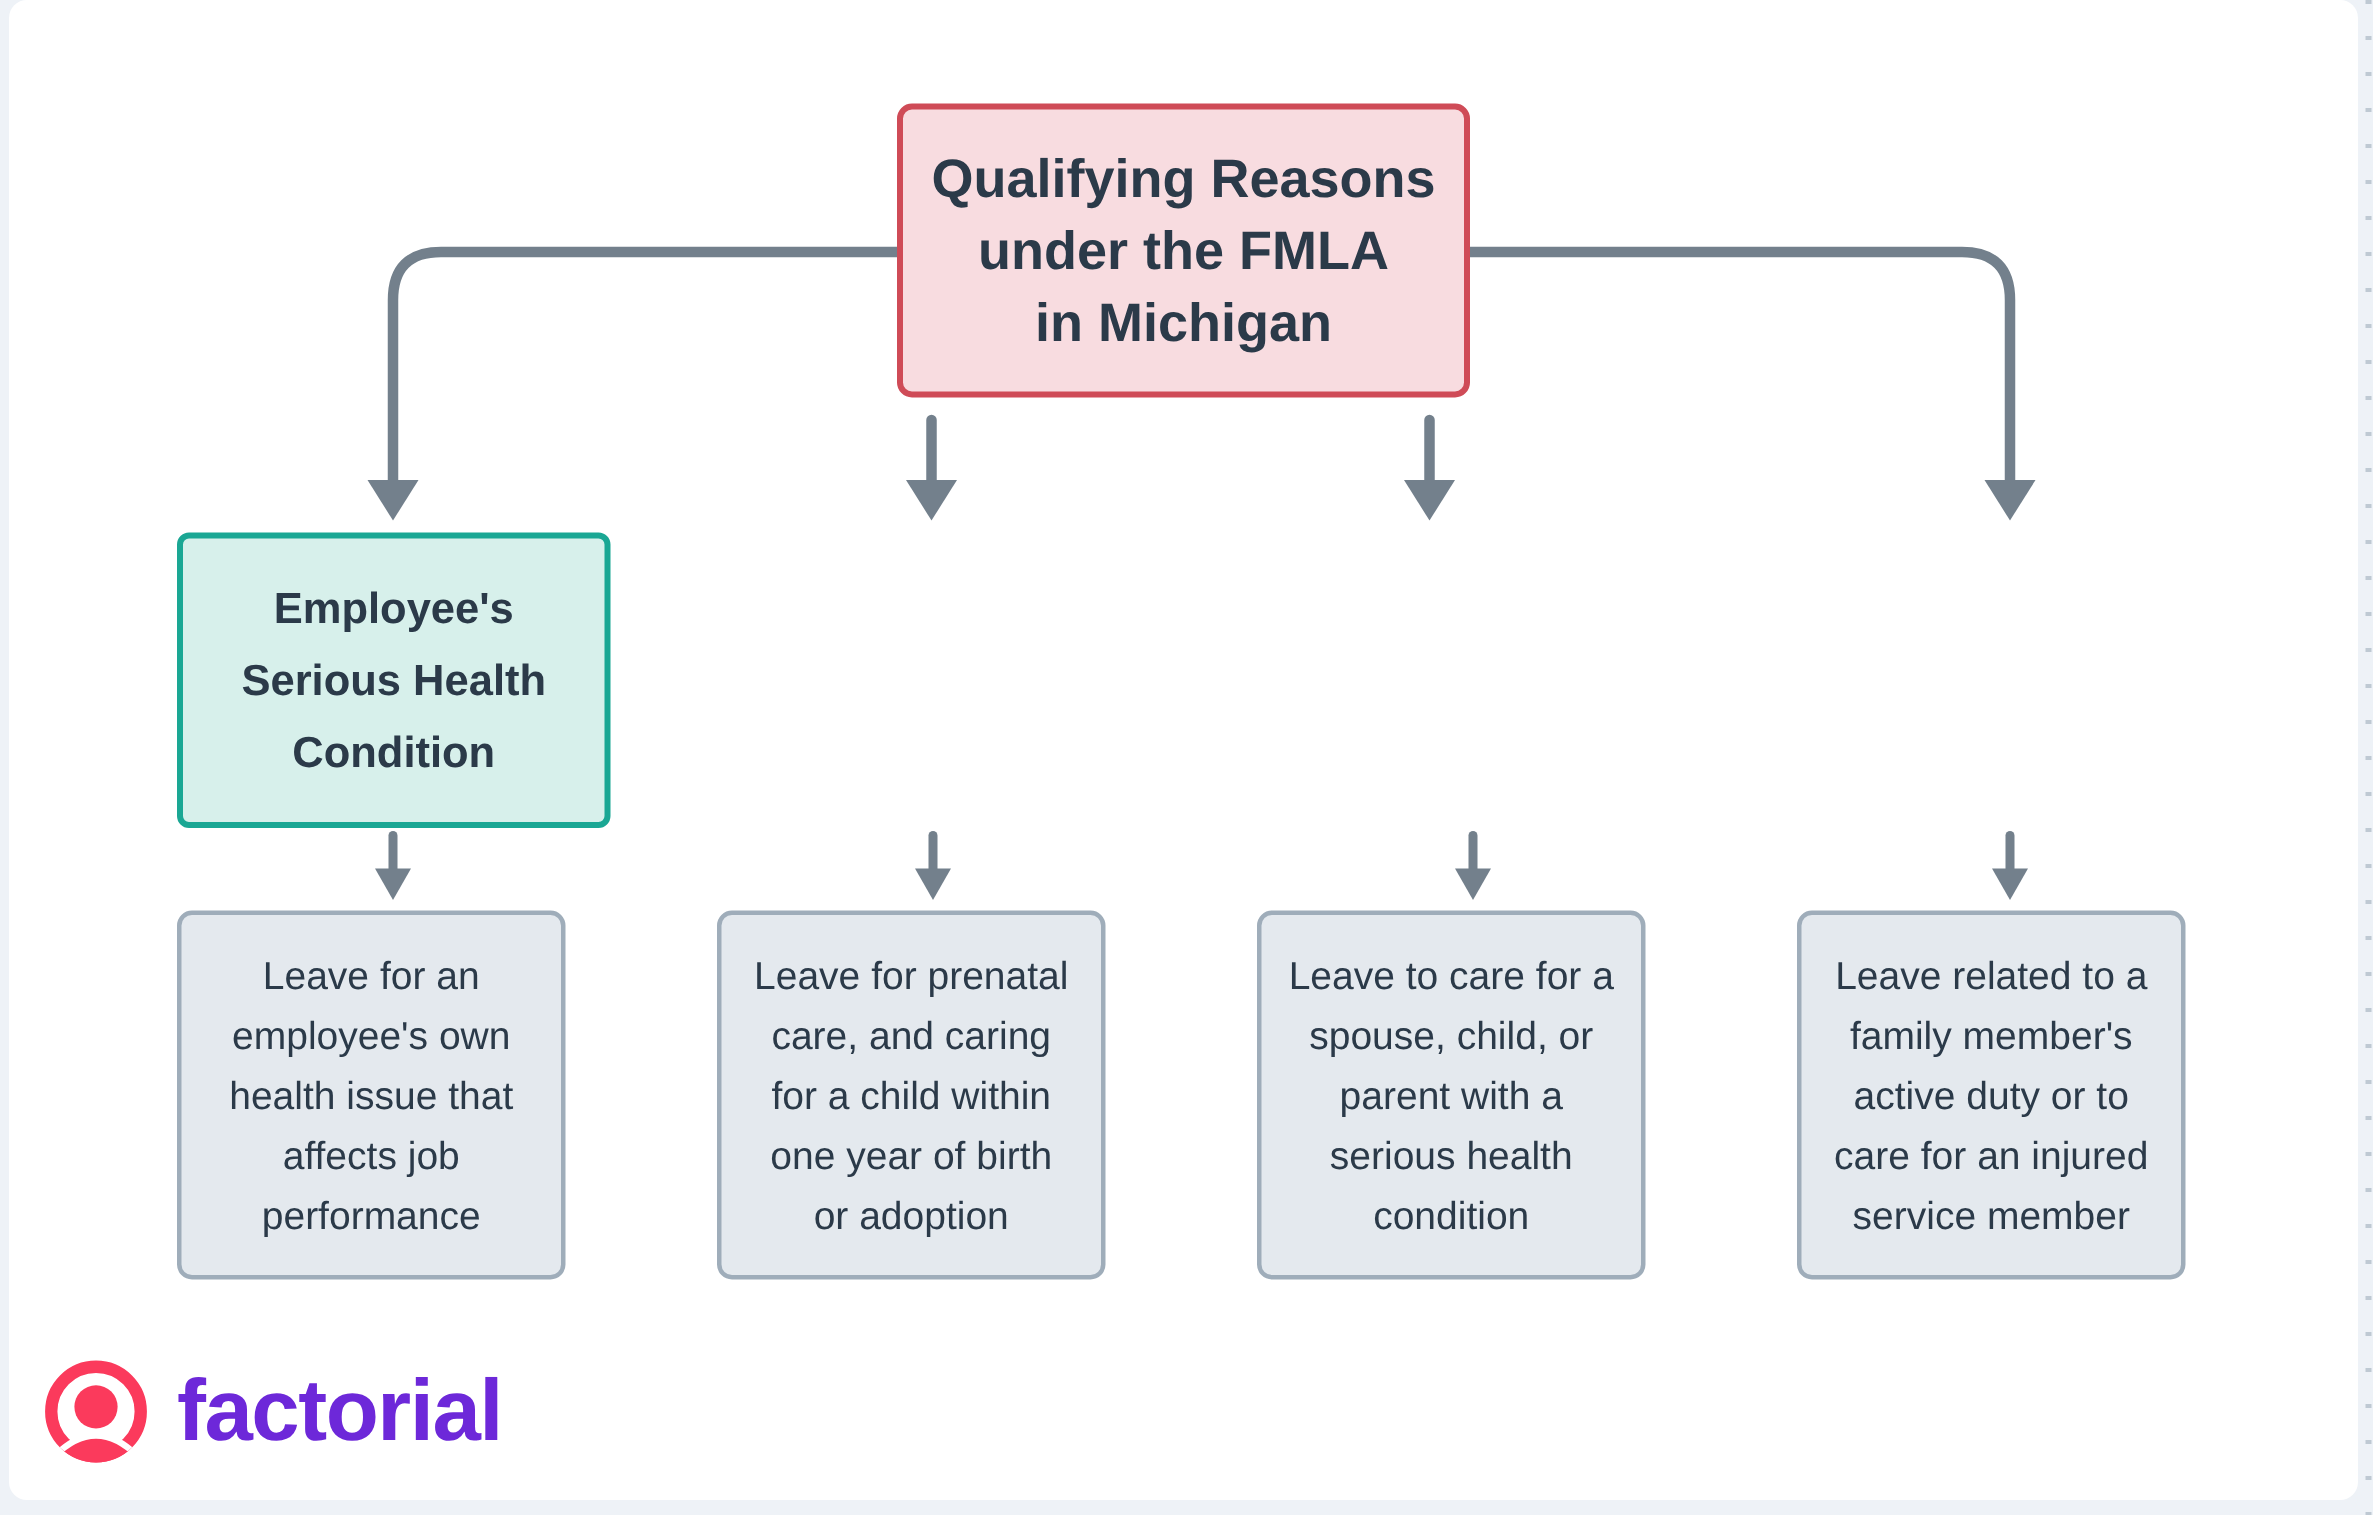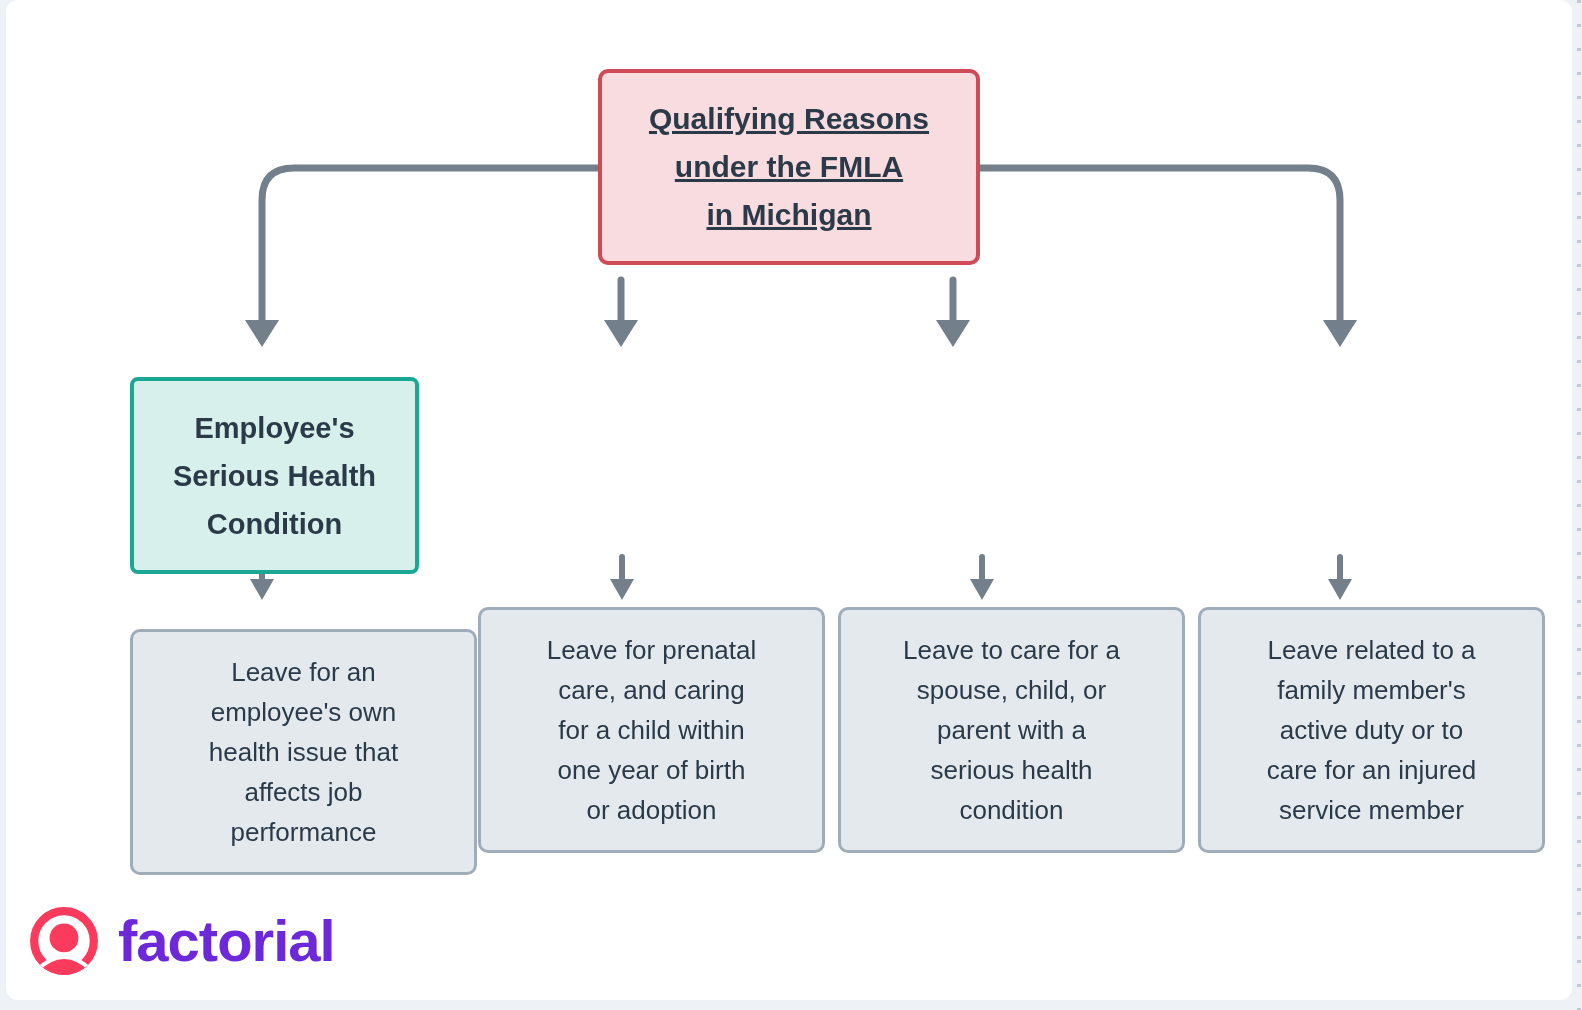--- a/index.html
+++ b/index.html
@@ -38,37 +38,37 @@
     justify-content: center;
     text-align: center;
     white-space: pre-line;
     color: #2b3a49;
   }
   .node-root {
     left: 598px; top: 69px; width: 382px; height: 196px;
     background: #f8dce0;
     border: 4px solid #cf4b57;
     border-radius: 10px;
-    font-size: 30px; font-weight: 700; line-height: 48px; text-decoration: underline;
+    font-size: 36px; font-weight: 700; line-height: 48px;
   }
   .node-category {
     top: 355px; width: 289px; height: 197px;
     background: #d7f0eb;
     border: 4px solid #1aa794;
     border-radius: 8px;
     font-size: 29px; font-weight: 700; line-height: 48px;
   }
   .node-detail {
-    top: 607px; width: 347px; height: 246px;
+    top: 607px; width: 259px; height: 246px;
     background: #e4e9ee;
     border: 3px solid #9fadba;
     border-radius: 10px;
     font-size: 26px; font-weight: 400; line-height: 40px;
   }
-  .col-1 { left: 130px; margin-top: 22px; }
+  .col-1 { left: 118px; }
   .col-2 { left: 478px; }
   .col-3 { left: 838px; }
   .col-4 { left: 1198px; }
 
   .logo {
     position: absolute;
     left: 28px; top: 904px;
     display: flex;
     align-items: center;
     gap: 18px;

